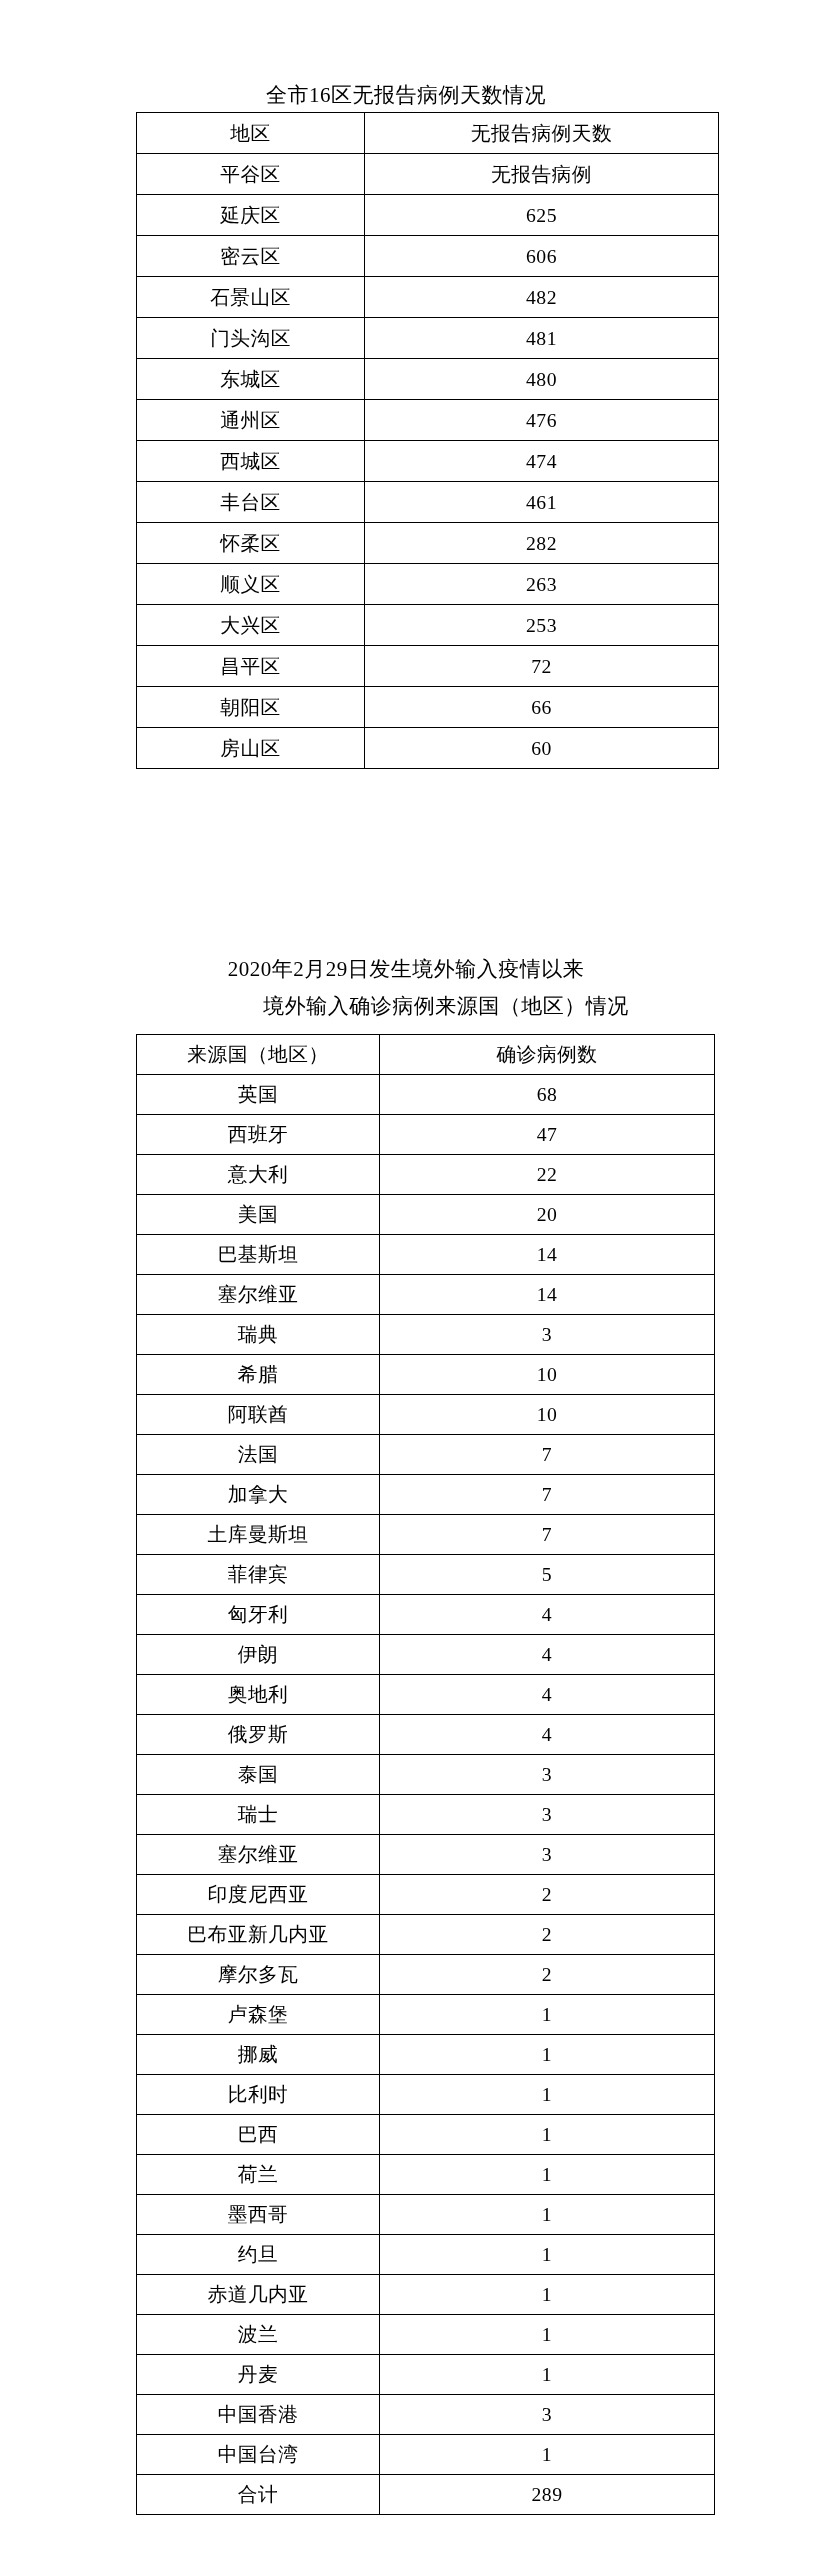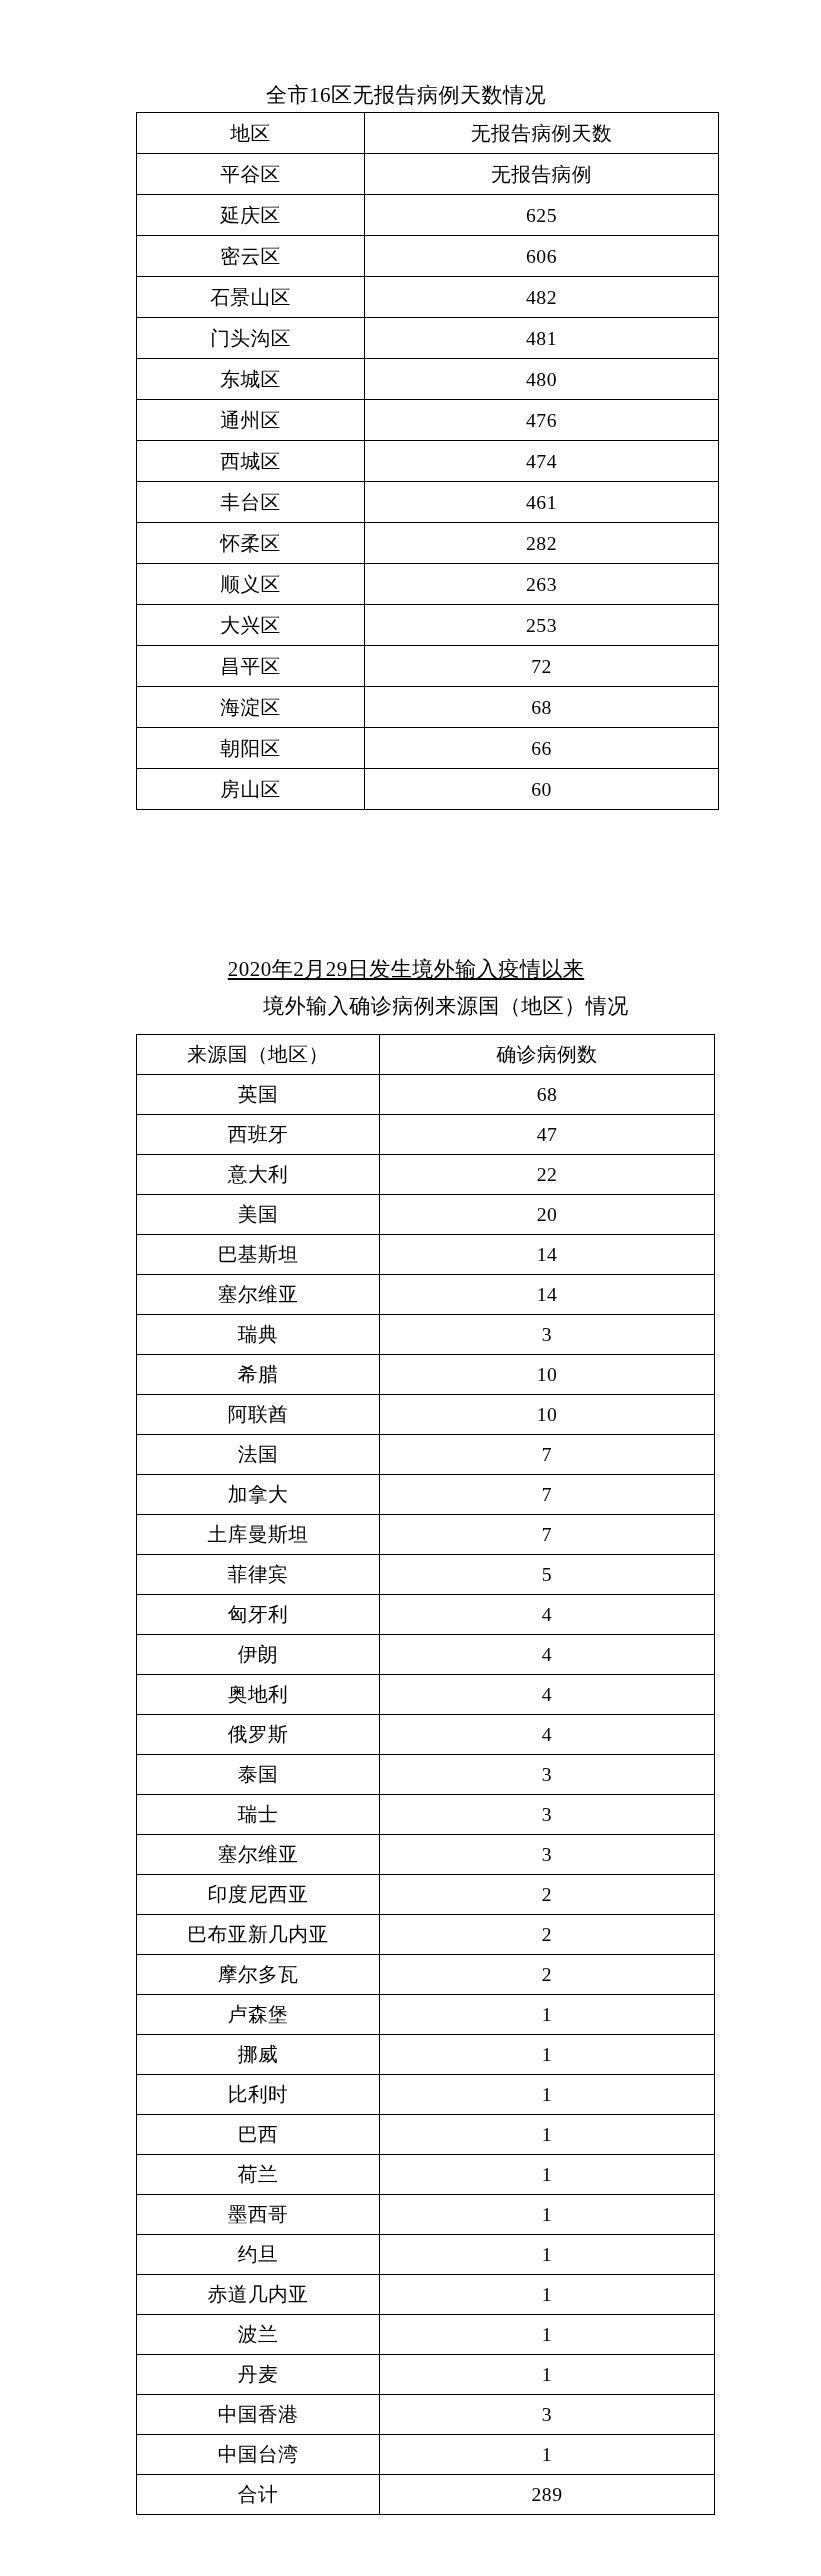--- a/index.html
+++ b/index.html
@@ -19,21 +19,21 @@
       position: absolute;
       left: 0;
       width: 812px;
       text-align: center;
       font-size: 21px;
       line-height: 29px;
       letter-spacing: 0.5px;
       white-space: nowrap;
     }
     #t1-title { top: 81px; }
-    #t2-title-1 { top: 955px; text-decoration: underline; }
+    #t2-title-1 { top: 955px; }
     #t2-title-2 { top: 992px; padding-left: 40px; }
 
     table.grid {
       position: absolute;
       left: 136px;
       border-collapse: collapse;
       table-layout: fixed;
     }
     table.grid td {
       border: 1px solid #000000;
@@ -125,24 +125,20 @@
       </tr>
       <tr>
         <td>大兴区</td>
         <td class="num">253</td>
       </tr>
       <tr>
         <td>昌平区</td>
         <td class="num">72</td>
       </tr>
       <tr>
-        <td>海淀区</td>
-        <td class="num">68</td>
-      </tr>
-      <tr>
         <td>朝阳区</td>
         <td class="num">66</td>
       </tr>
       <tr>
         <td>房山区</td>
         <td class="num">60</td>
       </tr>
     </tbody>
 </table>
 

